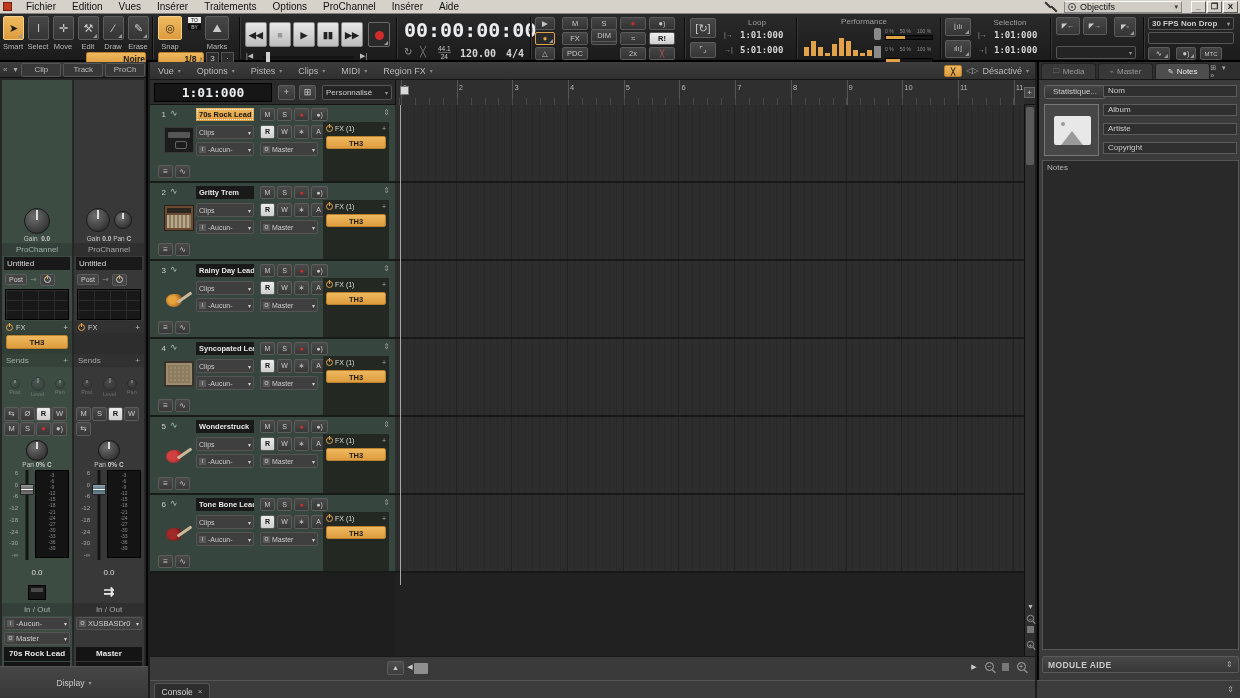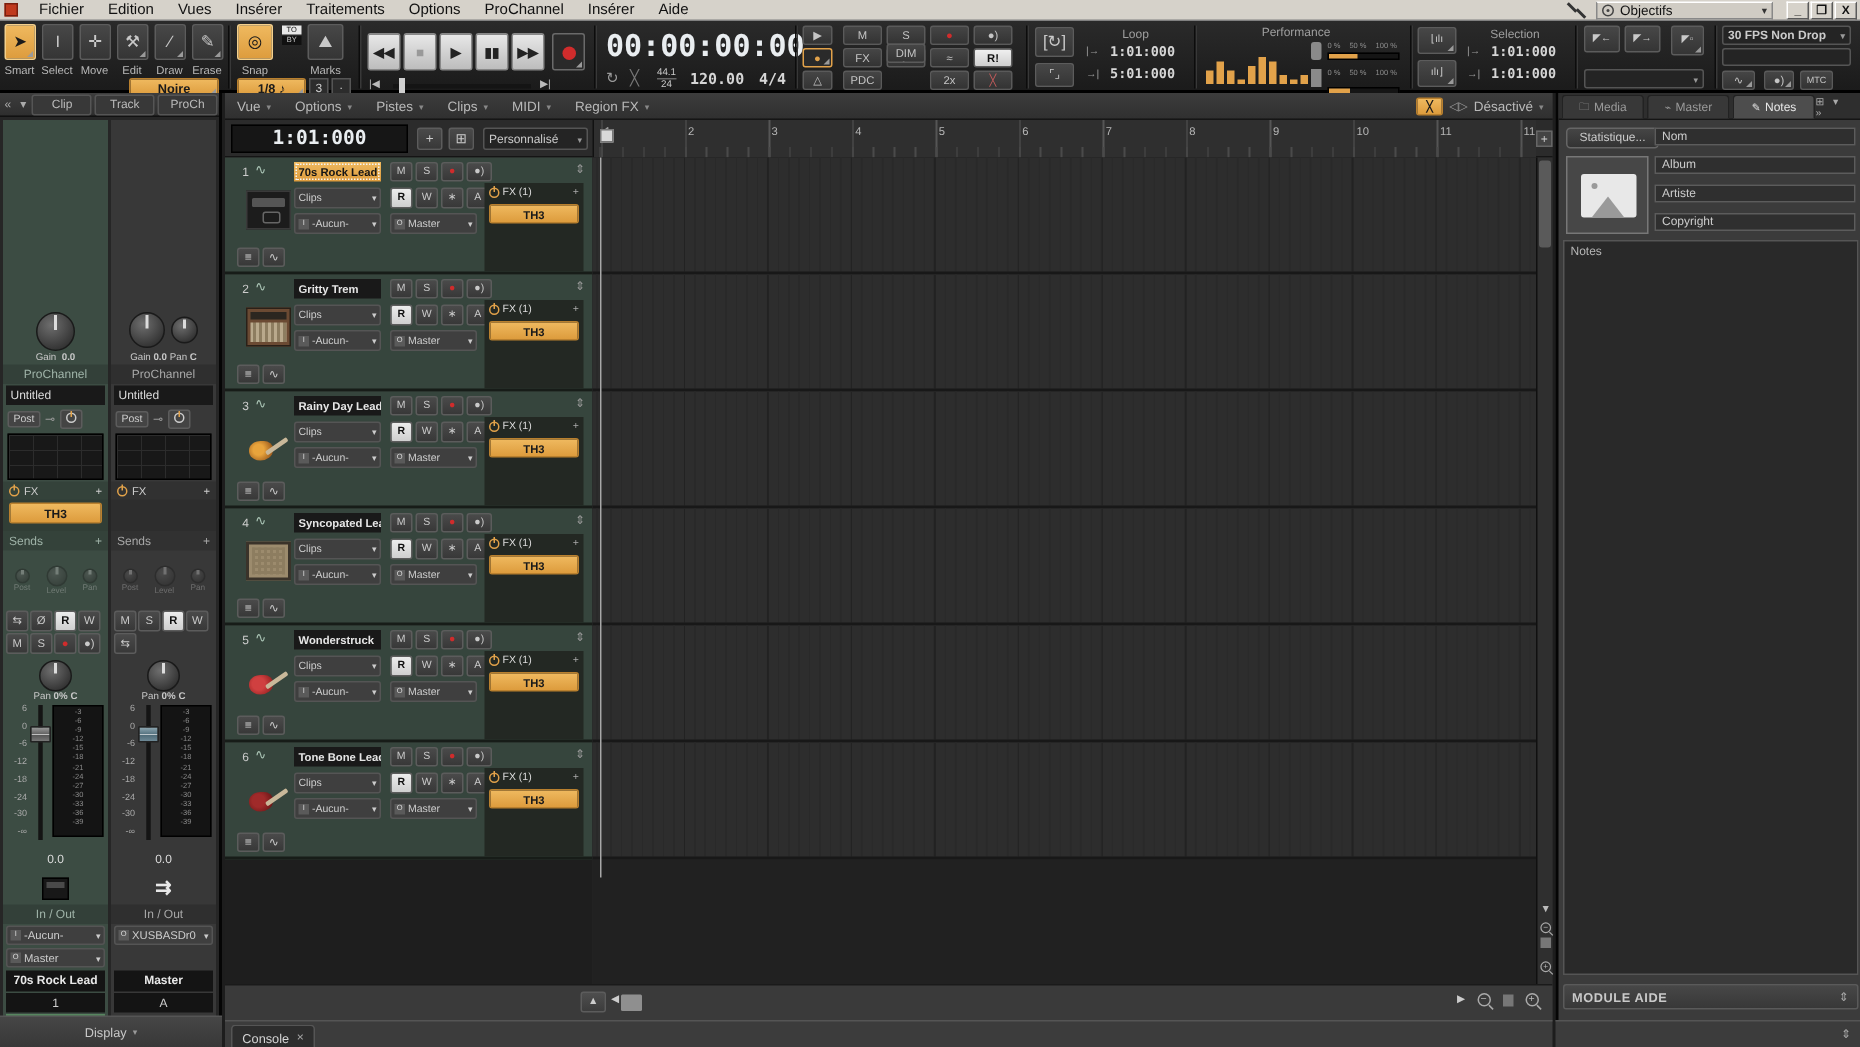--- a/index.html
+++ b/index.html
@@ -25,21 +25,21 @@
   #winbtns { display:flex; margin-right:2px; }
   
   #toolbar { position:absolute; left:0; top:14px; width:1240px; height:48px; background:linear-gradient(#2a2a2a,#1b1b1b); border-bottom:2px solid #000; }
   .tsep { position:absolute; top:3px; width:1px; height:42px; background:#0c0c0c; box-shadow:1px 0 0 #383838; }
   .toolbtn { position:absolute; width:21px; height:24px; top:2px; background:linear-gradient(#474747,#353535);
     border:1px solid #5c5c5c; border-radius:2px; color:#c9c9c9; text-align:center; font-size:11px; line-height:22px; }
   .toolbtn.on { background:linear-gradient(#efb95f,#dd9c3d); color:#1a1a1a; border-color:#f4d08c; }
   .toollbl { position:absolute; top:28px; font-size:7.5px; color:#b9b9b9; width:24px; text-align:center; }
   .corner::after { content:""; position:absolute; right:1px; bottom:1px; border-left:4px solid transparent; border-bottom:4px solid #9a9a9a; }
   .orangefield { background:linear-gradient(#efb95f,#dd9c3d); color:#1a1a1a; border:1px solid #b9802e;
-    border-radius:2px; font-size:8.5px; font-weight:bold; text-align:center; }
+    border-radius:2px; font-size:8.5px; font-weight:bold; text-align:right; }
   .transbtn { position:absolute; top:8px; width:22px; height:25px; background:linear-gradient(#e8e8e8,#bdbdbd);
     border:1px solid #888; border-radius:2px; color:#222; font-size:9px; text-align:center; line-height:24px; font-weight:bold; }
   #rec-btn { position:absolute; top:8px; width:22px; height:25px; background:#2a2a2a; border:1px solid #6a6a6a; border-radius:2px; }
   #rec-btn .dot { position:absolute; left:6px; top:8px; width:9px; height:9px; border-radius:50%; background:#d02c2c; }
   .timebig { font-family:"DejaVu Sans Mono", monospace; font-weight:bold; color:#e9edf0; }
   .smlbl { font-size:7px; color:#9a9a9a; }
   .gridbtn { position:absolute; width:26px; height:13px; background:linear-gradient(#454545,#333);
     border:1px solid #5a5a5a; border-radius:2px; color:#c5c5c5; font-size:7.5px; text-align:center; line-height:12px; }
   .gridbtn.lit { background:linear-gradient(#f0f0f0,#cfcfcf); color:#111; font-weight:bold; }
   .panelttl { font-size:8px; color:#9f9f9f; text-align:center; }
@@ -108,21 +108,21 @@
   .ampmini { width:18px; height:15px; background:#181818; border:1px solid #000; position:relative; }
   .ampmini::before { content:""; position:absolute; left:2px; top:2px; right:2px; height:4px; background:#4a4a4a; }
   .busarrows { color:#e8e8e8; font-size:13px; font-weight:bold; line-height:10px; }
   .s-dd { height:13px; margin:1px 2px; background:#3f3f3f; border:1px solid #555; border-radius:2px;
     display:flex; align-items:center; font-size:7.5px; color:#ccc; padding:0 2px; gap:2px; }
   .s-dd .pfx { width:7px; height:7px; background:#5a5a5a; color:#ddd; font-size:5px; line-height:7px; text-align:center; }
   .s-dd .car { margin-left:auto; font-size:6px; }
   .s-name { height:14px; margin:1px 2px; background:#141414; color:#e8e8e8; font-size:8px; font-weight:bold; text-align:center; line-height:14px; }
   .s-num { height:13px; margin:0 2px 1px; background:#141414; color:#cfcfcf; font-size:8px; text-align:center; line-height:13px; }
   .s-clr { height:4px; margin:0 2px; background:#57855f; }
-  #insp-display { position:absolute; left:0; bottom:0; width:148px; height:21px; background:linear-gradient(#464646,#383838);
+  #insp-display { position:absolute; left:0; bottom:0; width:148px; height:32px; background:linear-gradient(#464646,#383838);
     border-top:1px solid #555; color:#c9c9c9; font-size:8.5px; display:flex; align-items:center; justify-content:center; gap:4px; }
   
   #trackview { position:absolute; left:150px; top:62px; width:885px; height:618px; background:#2b2b2b; }
   #tv-menus { height:18px; background:linear-gradient(#3c3c3c,#303030); border-bottom:1px solid #151515; display:flex; align-items:center; font-size:9px; color:#b9b9b9; }
   .tv-menu { padding:0 8px; display:flex; gap:4px; align-items:center; }
   .tv-menu .car { font-size:6px; color:#888; }
   #tv-menu-right { margin-left:auto; display:flex; align-items:center; gap:4px; padding-right:6px; }
   #aim-btn { width:18px; height:12px; background:linear-gradient(#efb95f,#dd9c3d); border:1px solid #b9802e; border-radius:2px;
     color:#1a1a1a; font-size:7px; text-align:center; line-height:11px; font-weight:bold; }
   #tv-ctrl { height:25px; background:#2b2b2b; border-bottom:1px solid #151515; position:relative; }

